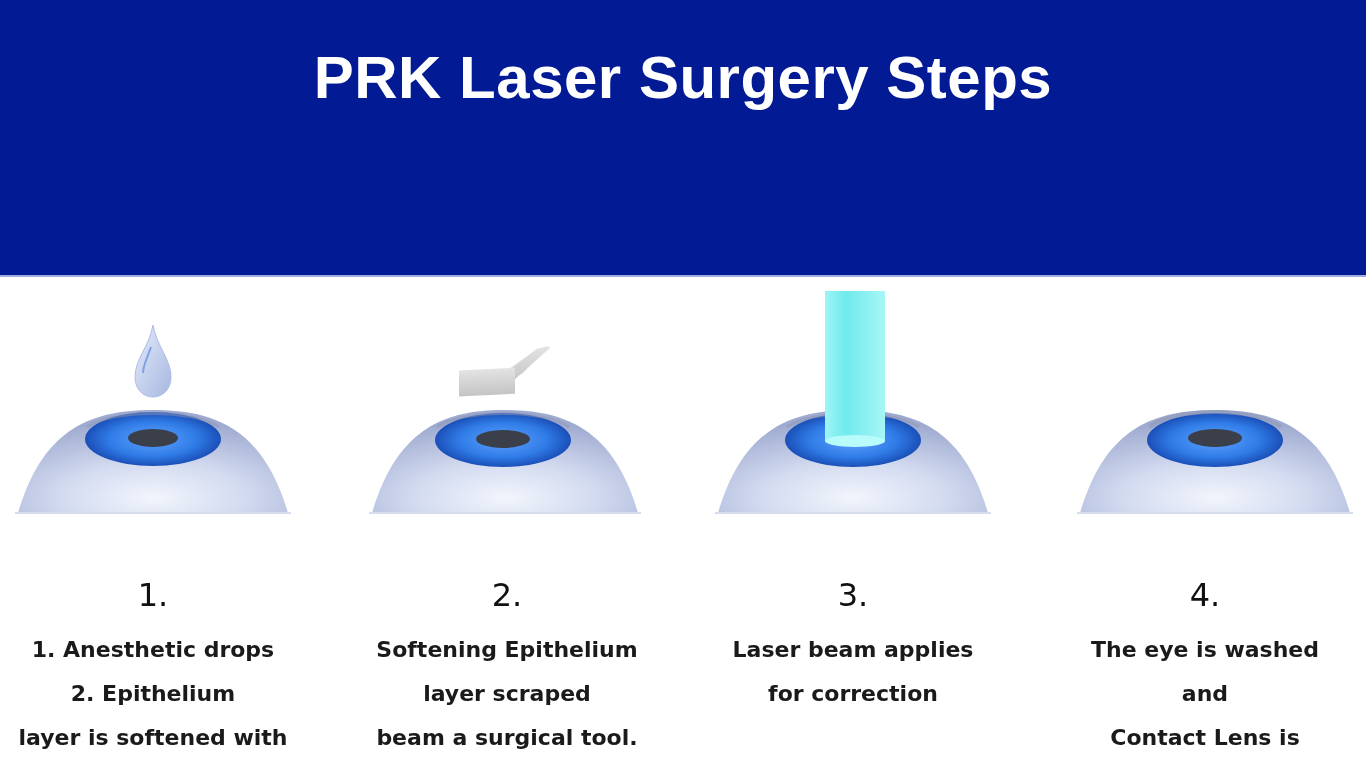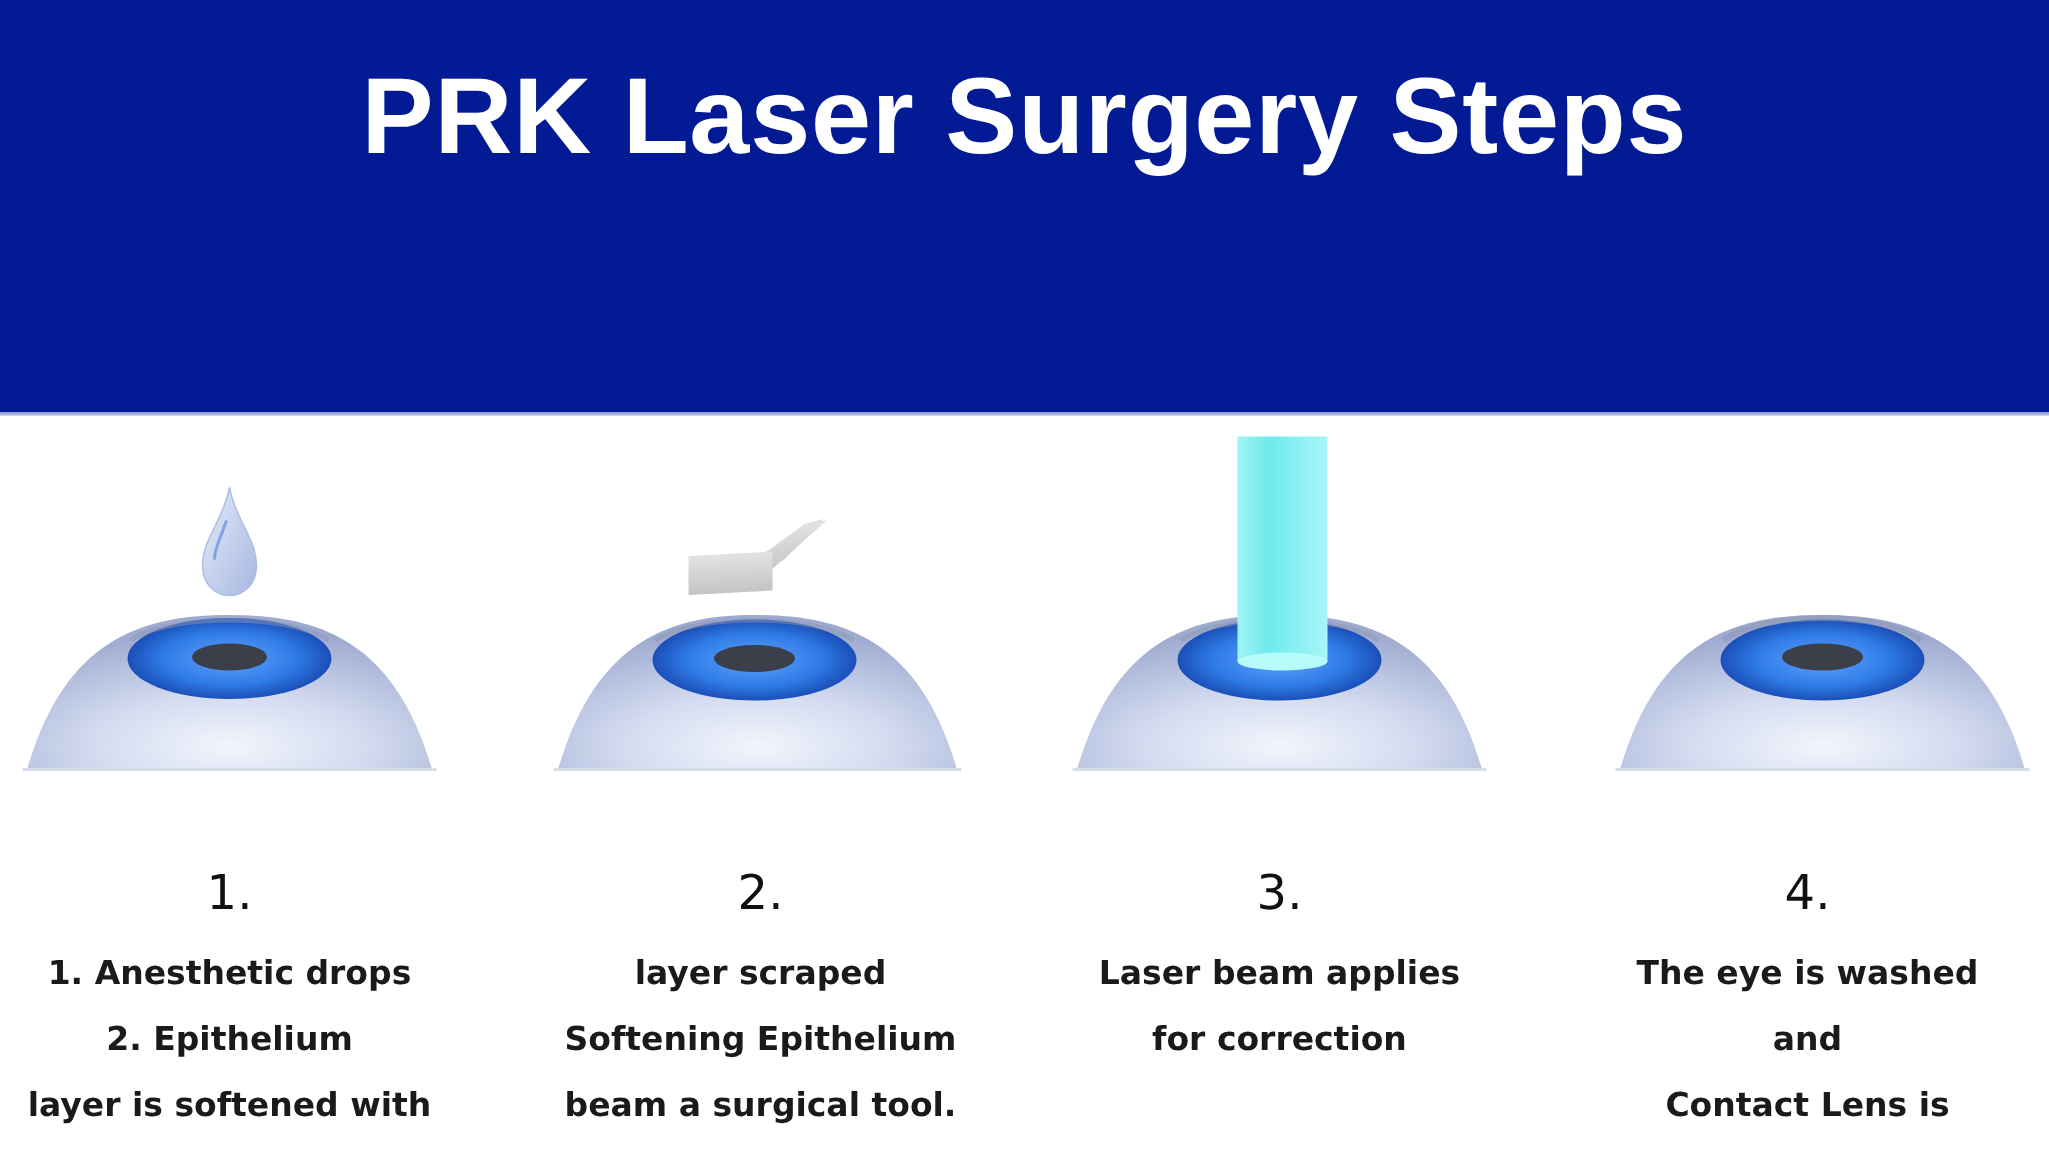--- a/index.html
+++ b/index.html
@@ -1,18 +1,18 @@
 <!DOCTYPE html>
 <html><head>
 <meta charset="utf-8">
 <style>
   html, body { margin:0; padding:0; }
   body { width:1366px; height:768px; overflow:hidden; background:#ffffff; position:relative; font-family:"DejaVu Sans", sans-serif; }
   .header { position:absolute; left:0; top:0; width:1366px; height:275px; background:#021a94; }
-  .title { position:absolute; left:0; top:28px; width:1366px; text-align:center; color:#ffffff; font-family:"Liberation Sans", sans-serif; font-weight:bold; font-size:72px; line-height:100px; letter-spacing:0.5px; }
+  .title { position:absolute; left:0; top:28px; width:1366px; text-align:center; color:#ffffff; font-family:"Liberation Sans", sans-serif; font-weight:bold; font-size:60px; line-height:100px; letter-spacing:0.5px; }
   .header-edge { position:absolute; left:0; top:275px; width:1366px; height:2px; background:#9fb0e0; }
   .step { position:absolute; top:277px; width:340px; height:491px; }
   .illus { position:absolute; left:0; top:0; width:340px; height:260px; }
   .num { position:absolute; left:0; top:298px; width:340px; text-align:center; font-family:"DejaVu Sans", sans-serif; font-size:32px; color:#111; line-height:40px; }
   .desc { position:absolute; left:0; top:351px; width:340px; text-align:center; font-family:"DejaVu Sans", sans-serif; font-weight:bold; font-size:22px; color:#1a1a1a; line-height:44px; }
   .desc div { white-space:nowrap; }
 </style>
 </head>
 <body>
 
@@ -82,22 +82,22 @@
     <g>
       <path d="M35 236 C60 150 110 133 166 133 C226 133 276 150 301 236 Z" fill="url(#scleraGrad)"></path>
       <ellipse cx="166" cy="163" rx="68" ry="27" fill="url(#irisGrad)"></ellipse>
       <ellipse cx="166" cy="162" rx="27" ry="9" fill="#3a3f4a"></ellipse>
       <path d="M100 150 C126 132 206 132 232 150" stroke="#8e97b4" stroke-width="3" fill="none" opacity="0.5"></path>
       <line x1="32" y1="236" x2="304" y2="236" stroke="#d6dcec" stroke-width="2"></line>
     </g>
   </svg>
   <div class="num">2.</div>
   <div class="desc">
+    <div>Softening Epithelium</div>
     <div>layer scraped</div>
-    <div>Softening Epithelium</div>
     <div>beam a surgical tool.</div>
   </div>
 </div>
 
 <div class="step" style="left:683px;">
   <svg class="illus" viewBox="0 0 340 260">
     <g>
       <path d="M35 236 C60 150 110 133 170 133 C230 133 280 150 305 236 Z" fill="url(#scleraGrad)"></path>
       <ellipse cx="170" cy="163" rx="68" ry="27" fill="url(#irisGrad)"></ellipse>
       <path d="M104 150 C130 132 210 132 236 150" stroke="#8e97b4" stroke-width="3" fill="none" opacity="0.5"></path>

